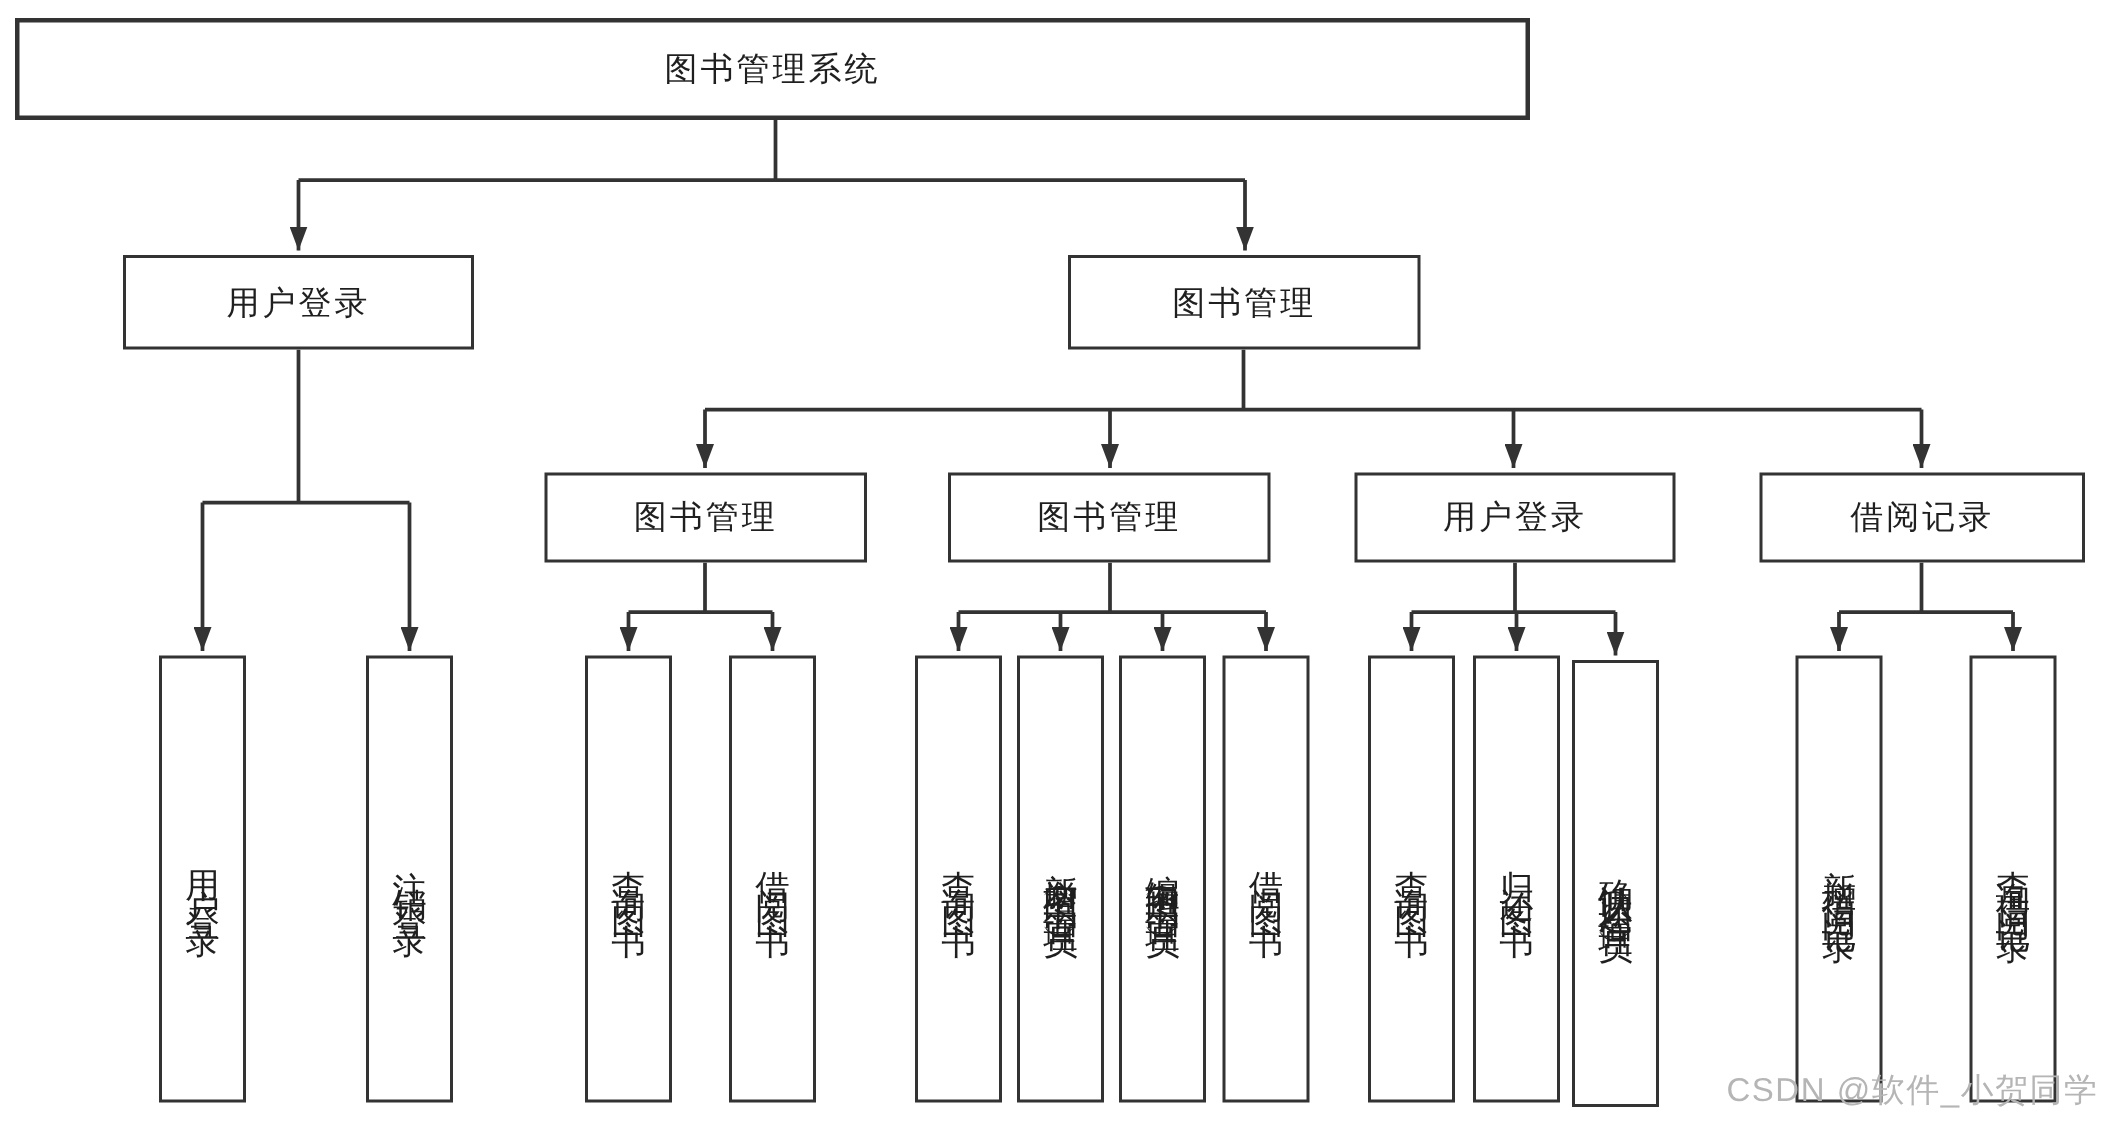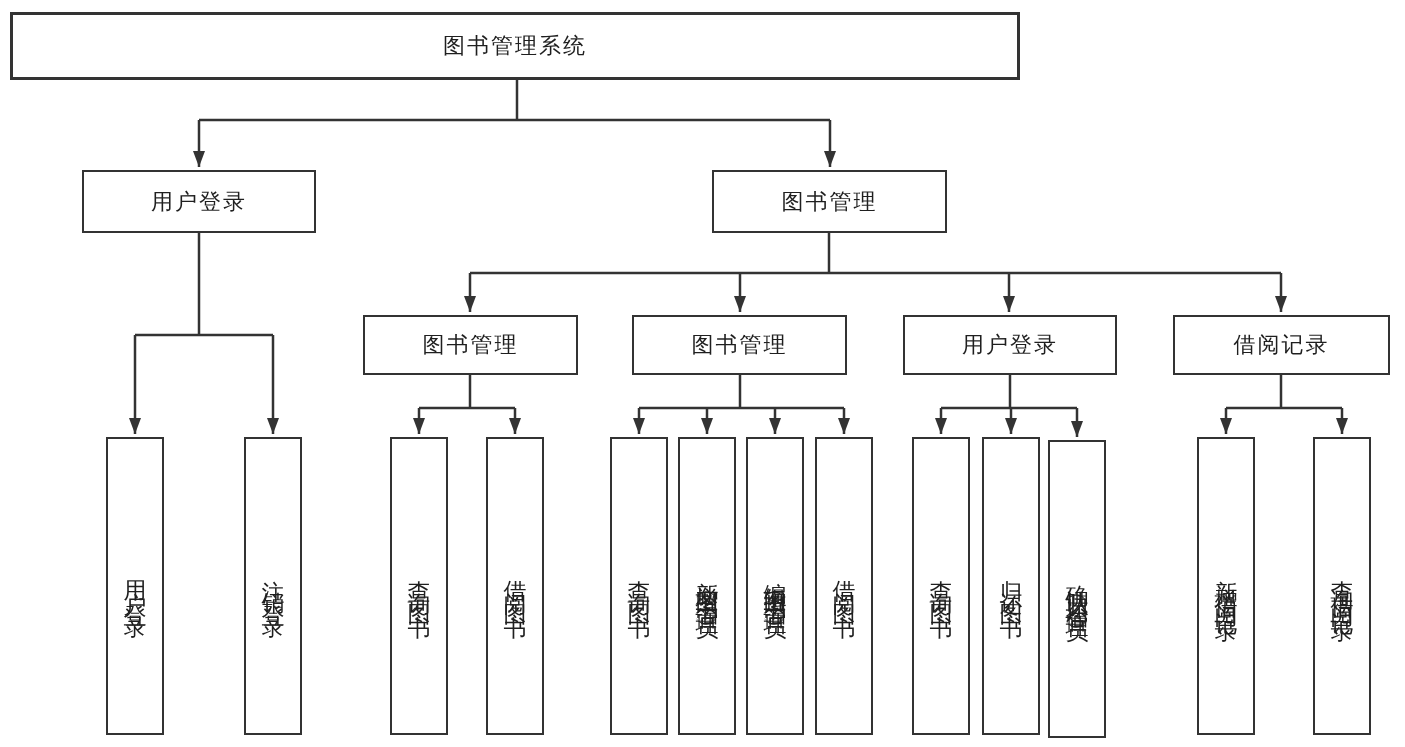--- a/index.html
+++ b/index.html
@@ -169,14 +169,15 @@
     <span>确认归还（管理员）</span>
   </div>
 
   <div class="box v-box ls-mid" style="left:1197px; top:437px; width:58px; height:298px">
     <span>新增借阅记录</span>
   </div>
   <div class="box v-box ls-mid" style="left:1313px; top:437px; width:58px; height:298px">
     <span>查询借阅记录</span>
   </div>
 
+  <div id="watermark">CSDN @软件_小贺同学</div>
 
 </div>
 
 </body></html>

